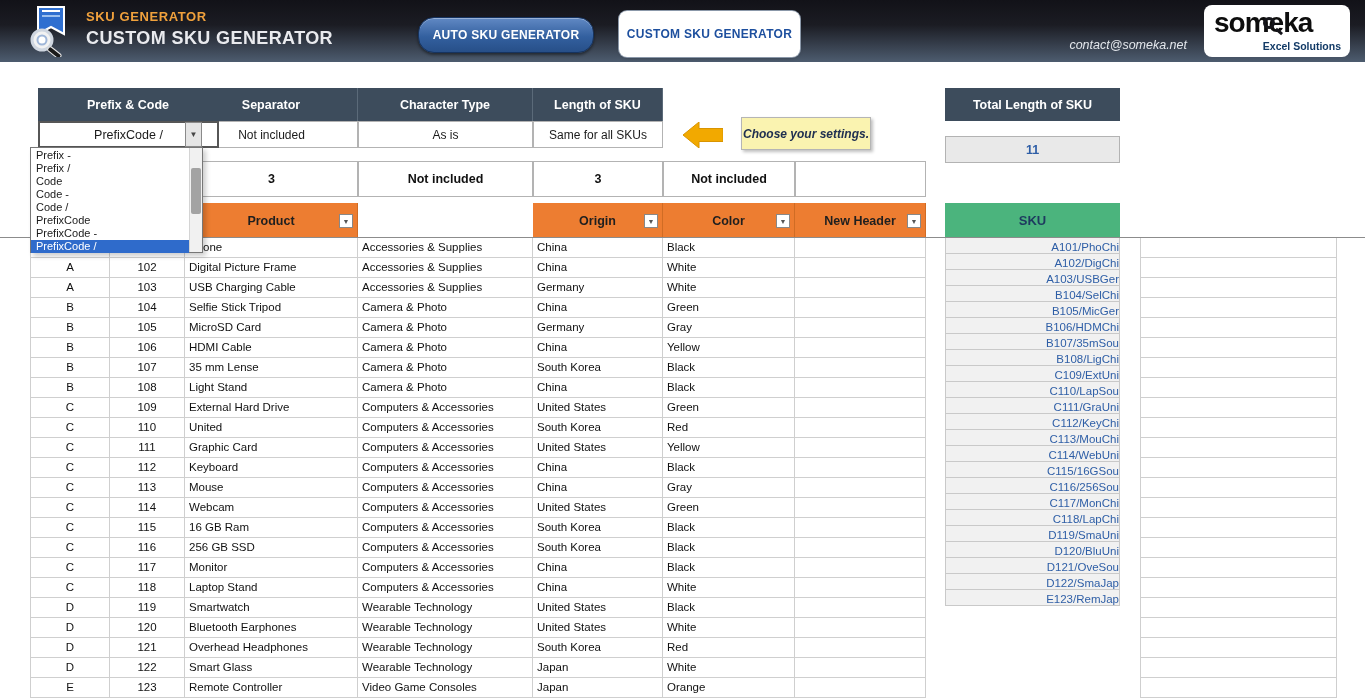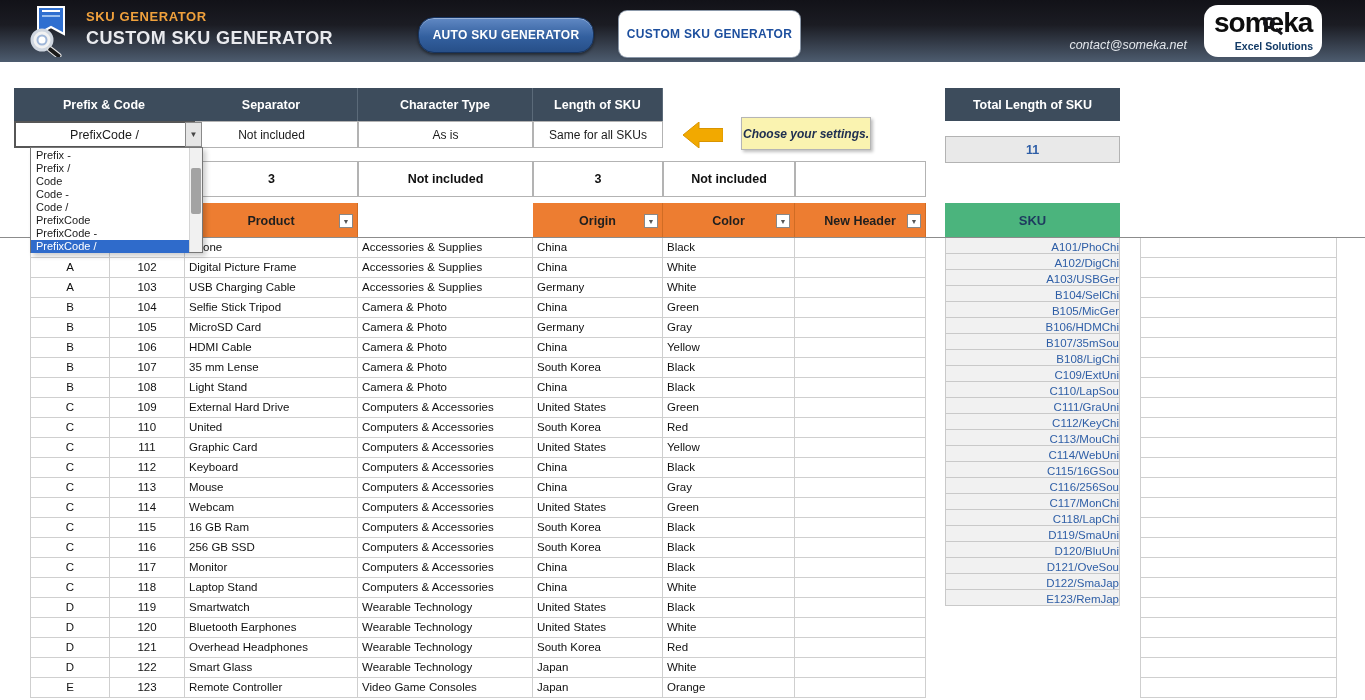--- a/index.html
+++ b/index.html
@@ -12,21 +12,21 @@
   .logo-icon { position:absolute; left:26px; top:5px; width:46px; height:52px; }
   .app-title { position:absolute; left:86px; top:9px; color:#f0a13c; font-size:13px; font-weight:bold; letter-spacing:.6px; }
   .page-title { position:absolute; left:86px; top:28px; color:#e9eaee; font-size:18px; font-weight:bold; letter-spacing:.4px; }
   .btn { position:absolute; display:flex; align-items:center; justify-content:center; font-weight:bold; font-size:12px; letter-spacing:.3px; cursor:pointer; font-family:"Liberation Sans", sans-serif; }
   .btn-auto { left:418px; top:17px; width:176px; height:36px; color:#ffffff; border:1px solid #16335f; border-radius:16px;
     background:linear-gradient(180deg,#6189c4 0%,#33609f 55%,#274f88 100%);
     box-shadow:0 2px 3px rgba(0,0,0,.45), inset 0 1px 0 rgba(255,255,255,.35); }
   .btn-custom { left:621px; top:13px; width:177px; height:42px; color:#1d4f9e; background:#ffffff; border:none; border-radius:6px;
     box-shadow:0 0 0 2px #ffffff, 0 0 0 3px #8b98a9, 0 2px 4px rgba(0,0,0,.4); }
   .contact { position:absolute; right:178px; top:38px; color:#e3e7ec; font-size:12.5px; font-style:italic; }
-  .someka-logo { position:absolute; left:1204px; top:5px; width:118px; height:52px; background:#ffffff; border-radius:14px; }
+  .someka-logo { position:absolute; left:1204px; top:5px; width:146px; height:52px; background:#ffffff; border-radius:8px; }
   .someka-text { position:absolute; left:10px; top:2px; font-size:28px; font-weight:bold; letter-spacing:-1px; color:#0d0d0d; }
   .someka-glass { position:absolute; left:59px; top:12px; width:12px; height:12px; border:3px solid #15151b; border-radius:50%; background:transparent; }
   .someka-glass::after { content:""; position:absolute; left:9px; top:10px; width:8px; height:3px; background:#15151b; transform:rotate(40deg); }
   .someka-tag { position:absolute; right:9px; bottom:5px; font-size:10.5px; color:#123a66; font-weight:bold; }
 
   
   .cell { position:absolute; display:flex; align-items:center; justify-content:center; }
   .sh { top:88px; height:33px; background:#3d4c5c; color:#ffffff; font-weight:bold; font-size:12.5px; border-right:1px solid #5b6a79; }
   .sv { top:121px; height:27px; background:#ffffff; border:1px solid #b3b3b3; font-size:12px; color:#1a1a1a; }
   .combo { border:2px solid #565656; font-size:12.5px; font-weight:500; z-index:4; }
@@ -36,21 +36,21 @@
 
   .cc { top:161px; height:36px; background:#ffffff; border:1px solid #b3b3b3; font-weight:bold; font-size:12.5px; color:#111111; }
 
   .oh { top:203px; height:35px; background:#ED7D31; color:#1f1f1f; font-weight:bold; font-size:12.5px; border-right:1px solid #d06c24; }
   .fbtn { position:absolute; right:4px; top:11px; width:14px; height:14px; background:#ffffff; border:1px solid #888;
     display:flex; align-items:center; justify-content:center; font-size:7px; color:#555; cursor:pointer; }
   .sku-h { background:#4BB47D; color:#1e3a5f; font-size:13px; border-right:none; }
   .err-h { background:#FCC43E; color:#2b2b2b; border-right:none; }
 
   
-  .x-s0{left:14px;width:181px} .x-s1{left:185px;width:173px} .x-s2{left:358px;width:175px} .x-s3{left:533px;width:130px}
+  .x-s0{left:38px;width:181px} .x-s1{left:185px;width:173px} .x-s2{left:358px;width:175px} .x-s3{left:533px;width:130px}
   .x-letter{left:30px;width:80px} .x-code{left:110px;width:75px} .x-product{left:185px;width:173px}
   .x-category{left:358px;width:175px} .x-origin{left:533px;width:130px} .x-color{left:663px;width:132px}
   .x-newhdr{left:795px;width:131px} .x-skucol{left:945px;width:175px} .x-errcol{left:1140px;width:197px}
 
   
   .arrow { position:absolute; left:683px; top:122px; }
   .note { position:absolute; left:741px; top:117px; width:130px; height:33px; background:#FAF3B0; border:1px solid #b5b5b5;
     box-shadow:2px 2px 3px rgba(0,0,0,.25); display:flex; align-items:center; justify-content:center;
     font-size:12px; font-style:italic; font-weight:bold; color:#203050; }
 

